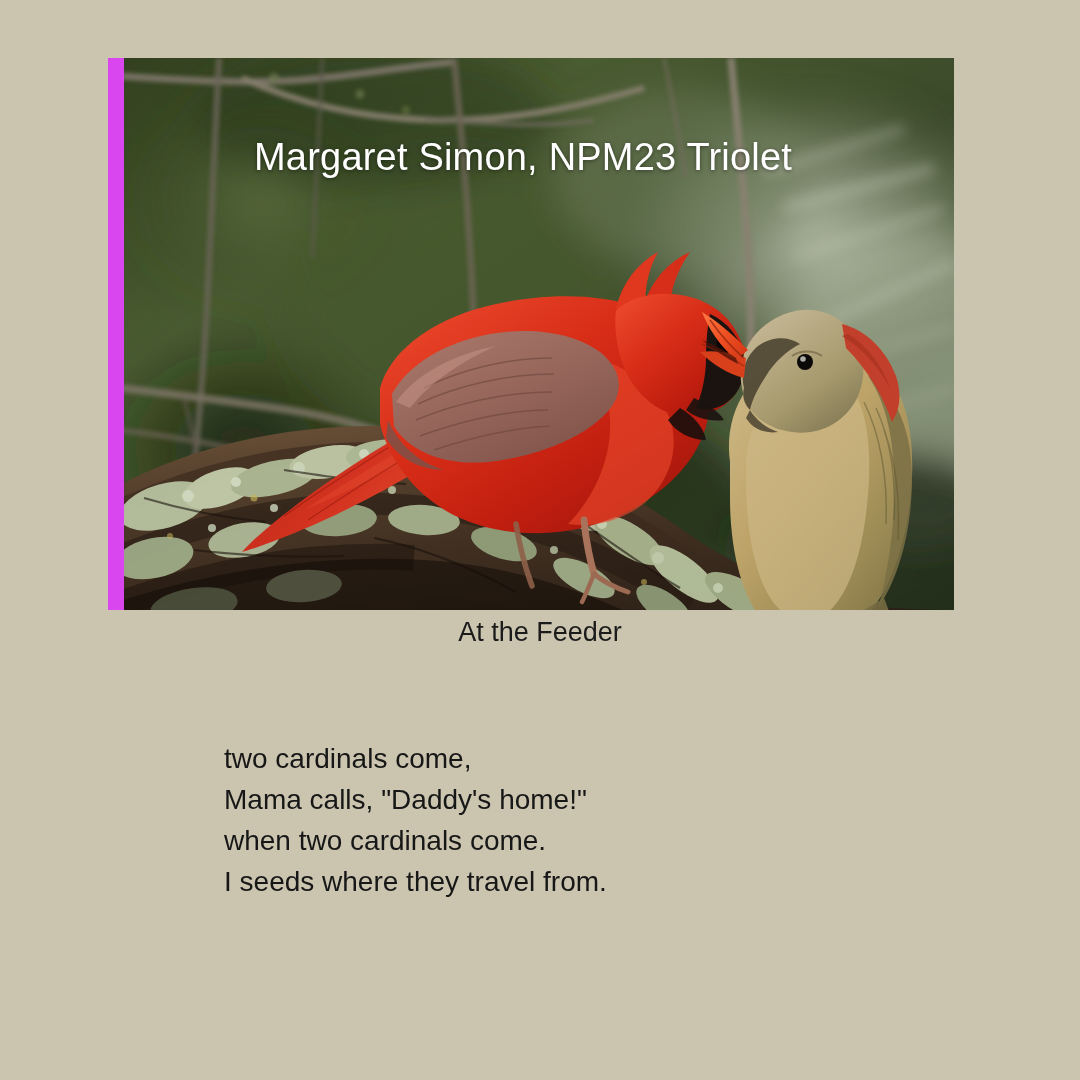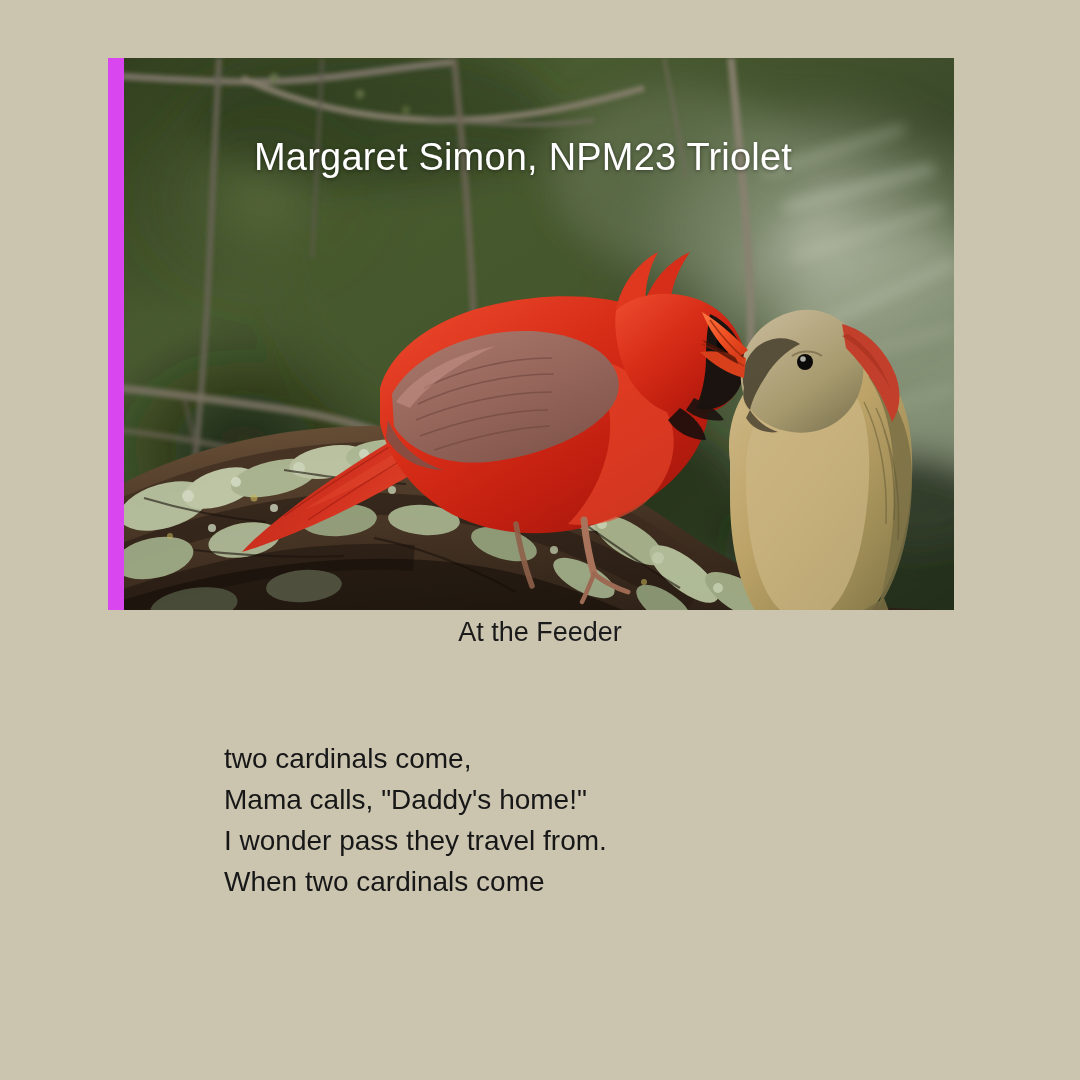--- a/index.html
+++ b/index.html
@@ -427,17 +427,17 @@
     </svg>
 
     <div id="photo-title">Margaret Simon, NPM23 Triolet</div>
   </div>
 
   <div id="caption">At the Feeder</div>
 
   <div id="poem-body">
     <div class="poem-line">two cardinals come,</div>
     <div class="poem-line">Mama calls, "Daddy's home!"</div>
-    <div class="poem-line">I wonder pass they travel from.</div>
-    <div class="poem-line">When two cardinals come</div>
+    <div class="poem-line">when two cardinals come.</div>
+    <div class="poem-line">I seeds where they travel from.</div>
   </div>
 
 </div>
 
 </body></html>

